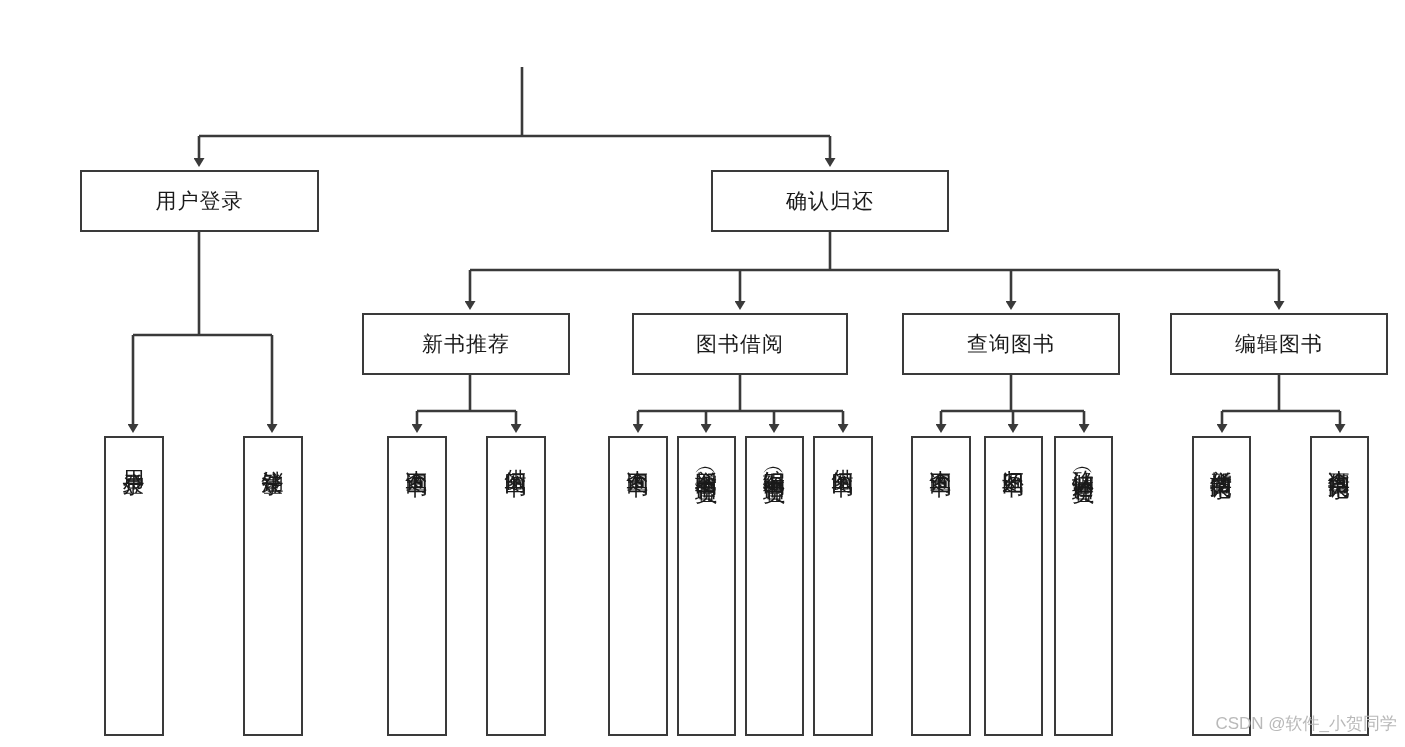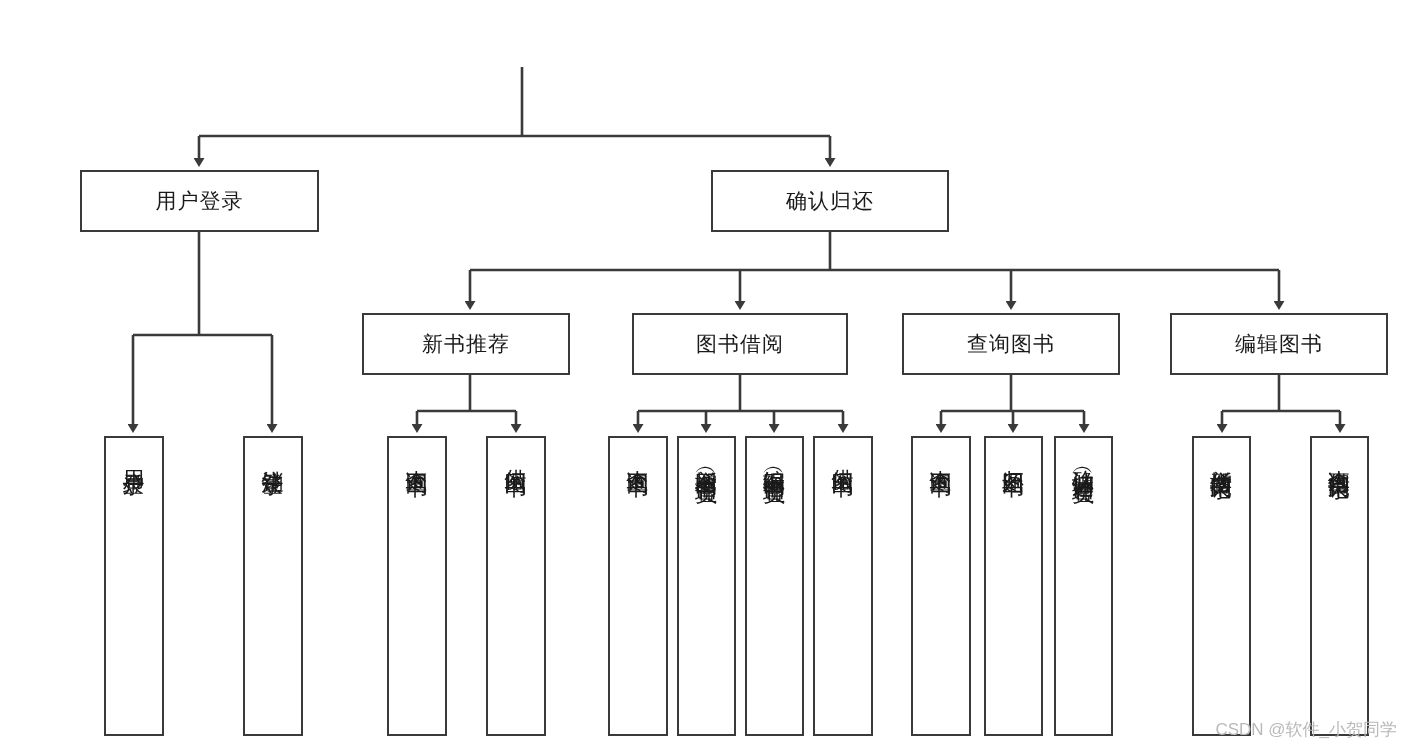--- a/index.html
+++ b/index.html
@@ -54,21 +54,21 @@
   .vert .node-label {
     writing-mode: vertical-rl;
     text-orientation: upright;
     font-size: 22px;
     line-height: 1.05;
     letter-spacing: 2px;
   }
   .watermark {
     position: absolute;
     right: 8px;
-    bottom: 6px;
+    bottom: 12px;
     font-size: 17px;
     color: #b9b9b9;
     white-space: nowrap;
     font-family: "Liberation Sans", sans-serif;
   }
 </style>
 </head>
 <body>
 
 <div id="diagram-root">

